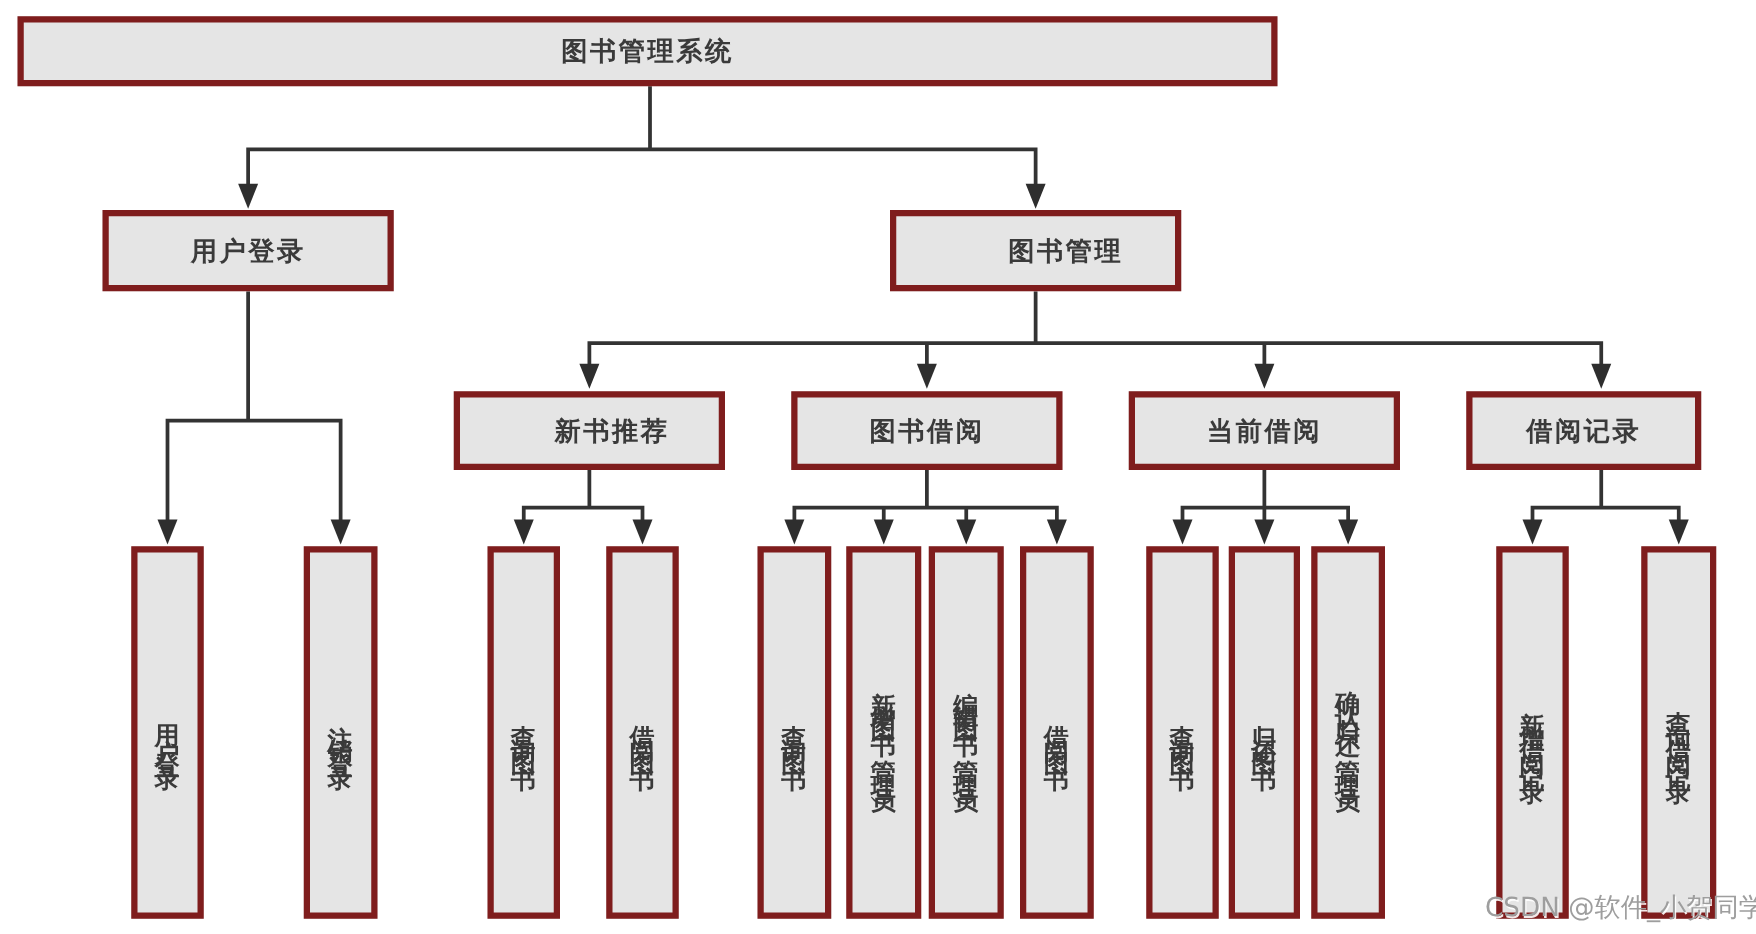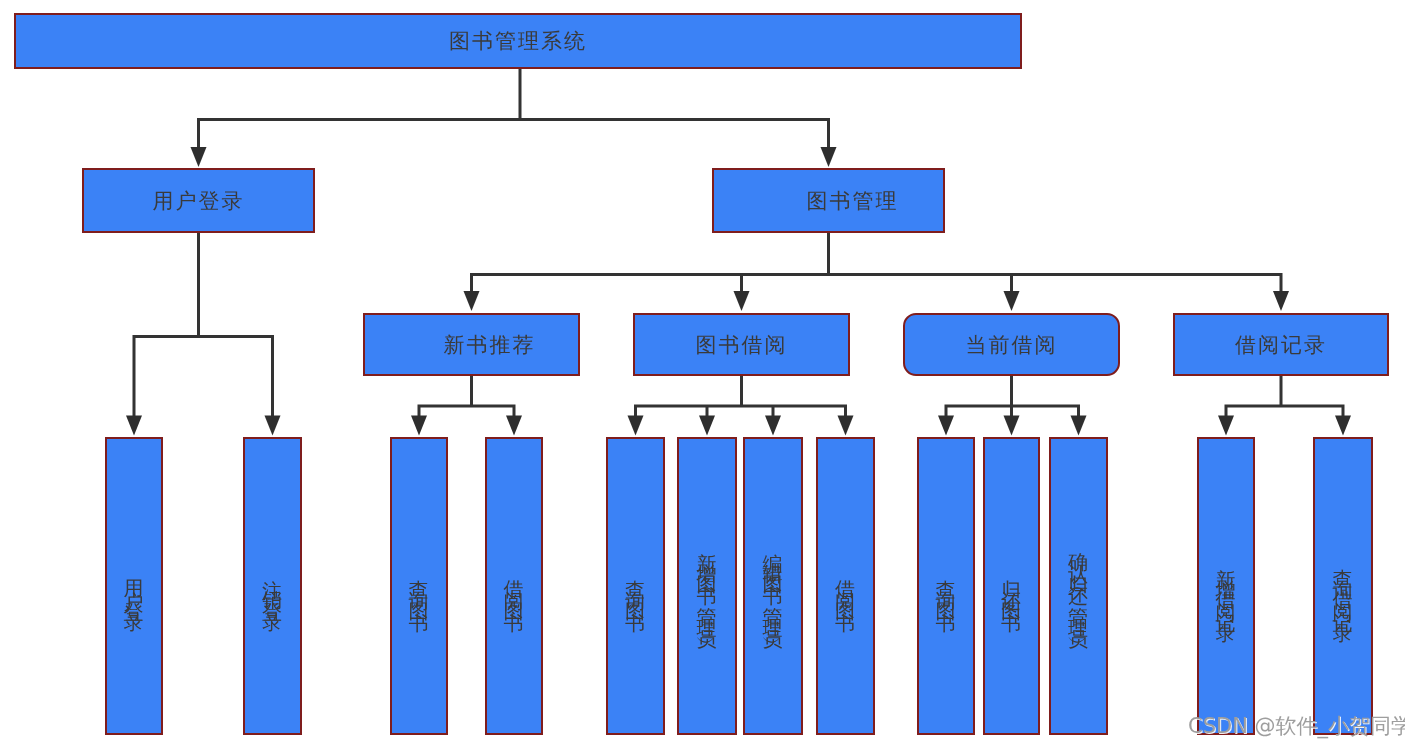--- a/index.html
+++ b/index.html
@@ -13,44 +13,45 @@
   }
   .connectors {
     position: absolute;
     left: 0; top: 0;
     width: 1405px; height: 747px;
     pointer-events: none;
   }
   .node {
     position: absolute;
     box-sizing: border-box;
-    border: 2px solid #7f1d1d;
-    background: #3b82f6;
+    border: 5px solid #7f1d1d;
+    background: #e5e5e5;
     display: flex;
     align-items: center;
     justify-content: center;
     color: #3a3a3a;
+    font-weight: bold;
   }
   .node.h { font-size: 21px; letter-spacing: 2px; white-space: nowrap; }
   .node.leaf { font-size: 20px; }
   .v-text {
     writing-mode: vertical-lr;
     text-orientation: mixed;
     letter-spacing: 11px;
     line-height: 1;
     white-space: nowrap;
   }
   
   #n-root  { left: 14px;  top: 13px;  width: 1008px; height: 56px; }
   #n-user  { left: 82px;  top: 168px; width: 233px;  height: 65px; }
   #n-book  { left: 712px; top: 168px; width: 233px;  height: 65px; padding-left: 48px; }
   #n-new   { left: 363px; top: 313px; width: 217px;  height: 63px; padding-left: 36px; }
   #n-bor   { left: 633px; top: 313px; width: 217px;  height: 63px; }
-  #n-cur   { left: 903px; top: 313px; width: 217px;  height: 63px; border-radius: 13px; }
-  #n-rec   { left: 1173px;top: 313px; width: 216px;  height: 63px; }
+  #n-cur   { left: 903px; top: 313px; width: 217px;  height: 63px; }
+  #n-rec   { left: 1173px;top: 313px; width: 188px;  height: 63px; }
   .leaf    { top: 437px; height: 298px; }
   #lf-login   { left: 105px;  width: 58px; }
   #lf-logout  { left: 243px;  width: 59px; }
   #lf-nq      { left: 390px;  width: 58px; }
   #lf-nb      { left: 485px;  width: 58px; }
   #lf-bq      { left: 606px;  width: 59px; }
   #lf-badd    { left: 677px;  width: 60px; }
   #lf-bedit   { left: 743px;  width: 60px; }
   #lf-bbor    { left: 816px;  width: 59px; }
   #lf-cq      { left: 917px;  width: 58px; }

